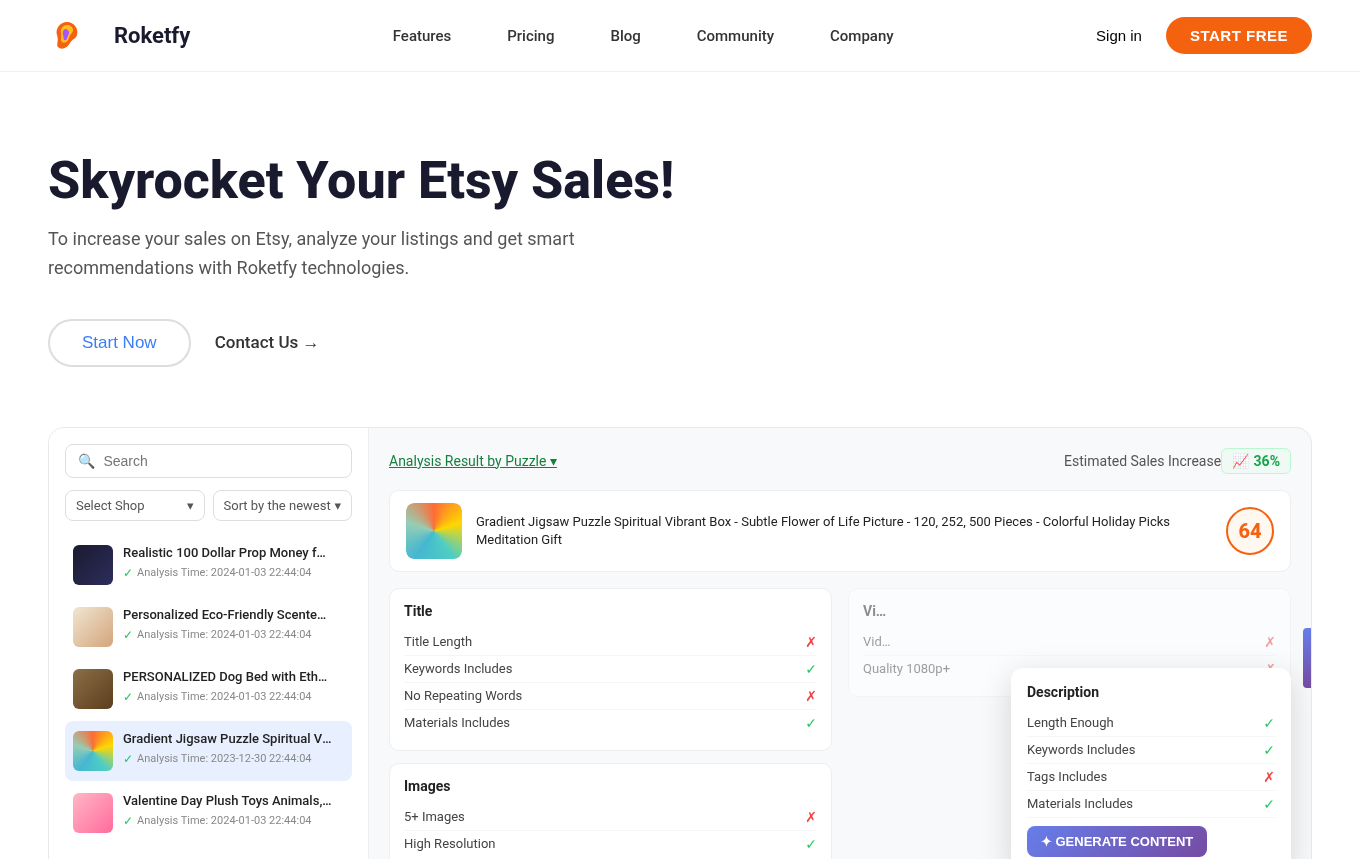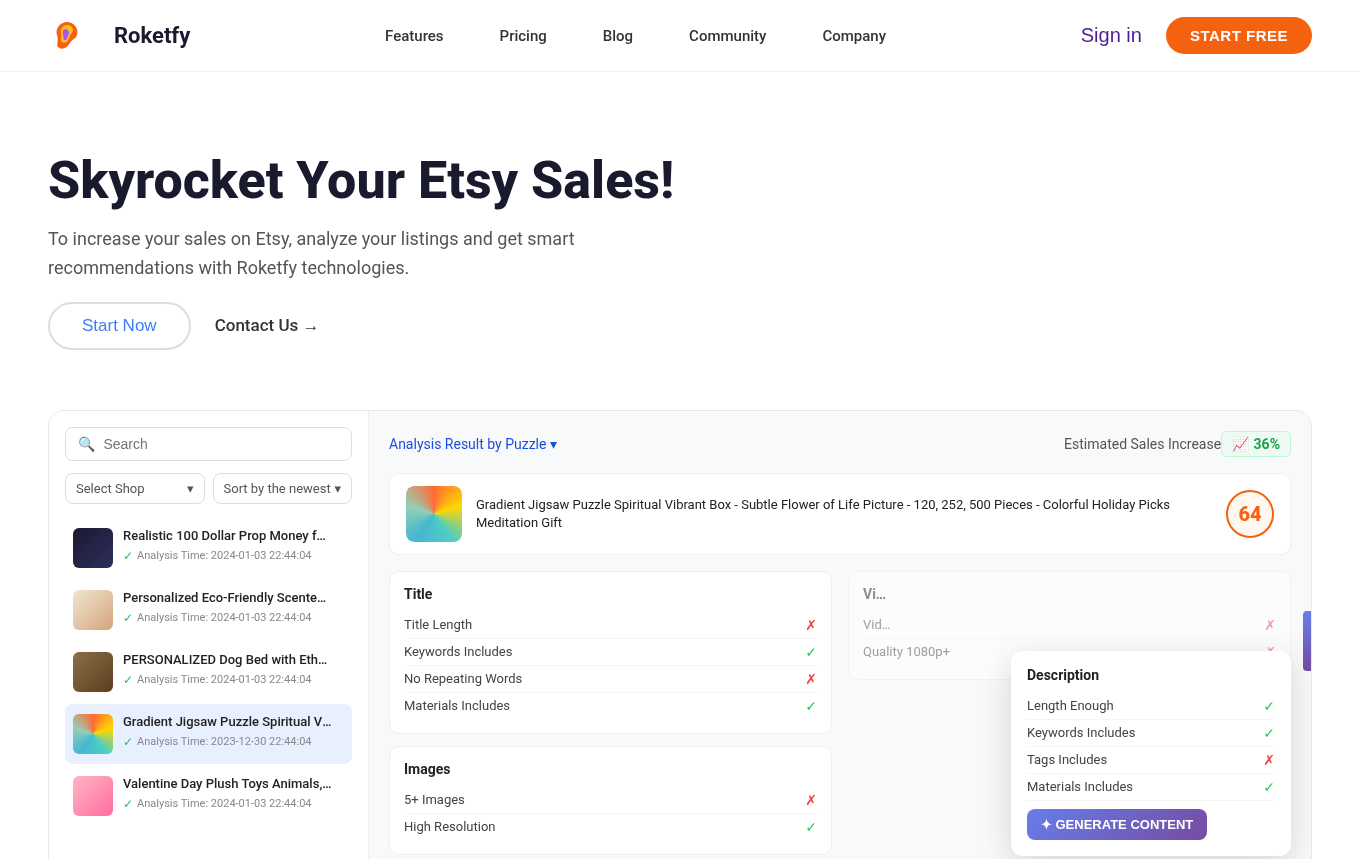--- a/index.html
+++ b/index.html
@@ -10,31 +10,31 @@
       display: flex; align-items: center; justify-content: space-between;
       padding: 0 48px; height: 72px; border-bottom: 1px solid #f0f0f0;
       position: sticky; top: 0; background: #fff; z-index: 100;
     }
     .nav-logo { display: flex; align-items: center; gap: 28px; text-decoration: none; }
     .nav-logo-icon { width: 38px; height: 38px; }
     .nav-logo-text { font-size: 22px; font-weight: 700; color: #1a1a2e; }
     .nav-links { display: flex; align-items: center; gap: 56px; }
     .nav-link { text-decoration: none; color: #333; font-size: 15px; font-weight: 500; }
     .nav-actions { display: flex; align-items: center; gap: 24px; }
-    .sign-in-btn { background: none; border: none; cursor: pointer; font-size: 20px; font-weight: 500; color: #4c1d95; text-align: center; }
+    .sign-in-btn { background: none; border: none; cursor: pointer; font-size: 15px; font-weight: 500; color: #000000; text-align: center; }
     .start-free-btn {
       background: #f5620f; color: #fff; border: none; border-radius: 24px;
       padding: 10px 24px; font-size: 15px; font-weight: 700; cursor: pointer;
       letter-spacing: 0.5px;
     }
 
     
     .hero { padding: 80px 48px 40px 48px; max-width: 760px; }
     .hero-title { font-size: 52px; font-weight: 800; line-height: 1.1; color: #1a1a2e; margin-bottom: 16px; }
-    .hero-subtitle { font-size: 18px; color: #555; line-height: 1.6; margin-bottom: 19px; max-width: 580px; }
+    .hero-subtitle { font-size: 18px; color: #555; line-height: 1.6; margin-bottom: 36px; max-width: 580px; }
     .hero-cta { display: flex; align-items: center; gap: 24px; }
     .start-now-btn {
       background: #fff; border: 2px solid #ddd; border-radius: 28px;
       padding: 12px 32px; font-size: 17px; font-weight: 400; color: #3b7df8;
       cursor: pointer;
     }
     .contact-link { font-size: 17px; font-weight: 500; color: #333; text-decoration: none; display: flex; align-items: center; gap: 6px; }
 
     
     .dashboard-wrapper {
@@ -75,21 +75,21 @@
     }
     .listing-info { flex: 1; min-width: 0; }
     .listing-title { font-size: 13px; font-weight: 500; color: #222; line-height: 1.3; margin-bottom: 4px; white-space: nowrap; overflow: hidden; text-overflow: ellipsis; max-width: 210px; }
     .listing-time { font-size: 11px; color: #888; display: flex; align-items: center; gap: 4px; }
     .check-icon { color: #22c55e; font-size: 12px; }
 
     
     .right-panel { flex: 1; padding: 20px; overflow: hidden; }
     .analysis-header { display: flex; align-items: center; justify-content: space-between; margin-bottom: 16px; }
     .analysis-label { font-size: 14px; color: #555; }
-    .analysis-label span { color: #1d4ed8; cursor: pointer; }
+    .analysis-label span { color: #15803d; text-decoration: underline; cursor: pointer; }
     .sales-increase { display: flex; align-items: center; font-size: 14px; color: #555; }
     .increase-badge { background: #f0faf4; border: 1px solid #bbf7d0; border-radius: 6px; padding: 4px 10px; font-size: 14px; font-weight: 700; color: #16a34a; display: flex; align-items: center; gap: 4px; }
 
     
     .product-card { display: flex; align-items: center; gap: 14px; background: #fff; border: 1px solid #eee; border-radius: 10px; padding: 12px 16px; margin-bottom: 16px; }
     .product-thumb { width: 56px; height: 56px; border-radius: 8px; overflow: hidden; flex-shrink: 0; }
     .product-thumb-gradient { width: 56px; height: 56px; background: conic-gradient(#ff6b35, #ffd700, #4ecdc4, #45b7d1, #96ceb4, #ff6b35); border-radius: 8px; }
     .product-title { flex: 1; font-size: 13px; color: #222; line-height: 1.4; }
     .score-badge { width: 48px; height: 48px; border-radius: 50%; background: #fff8f0; border: 2px solid #f5620f; display: flex; align-items: center; justify-content: center; font-size: 20px; font-weight: 800; color: #f5620f; flex-shrink: 0; }
 

